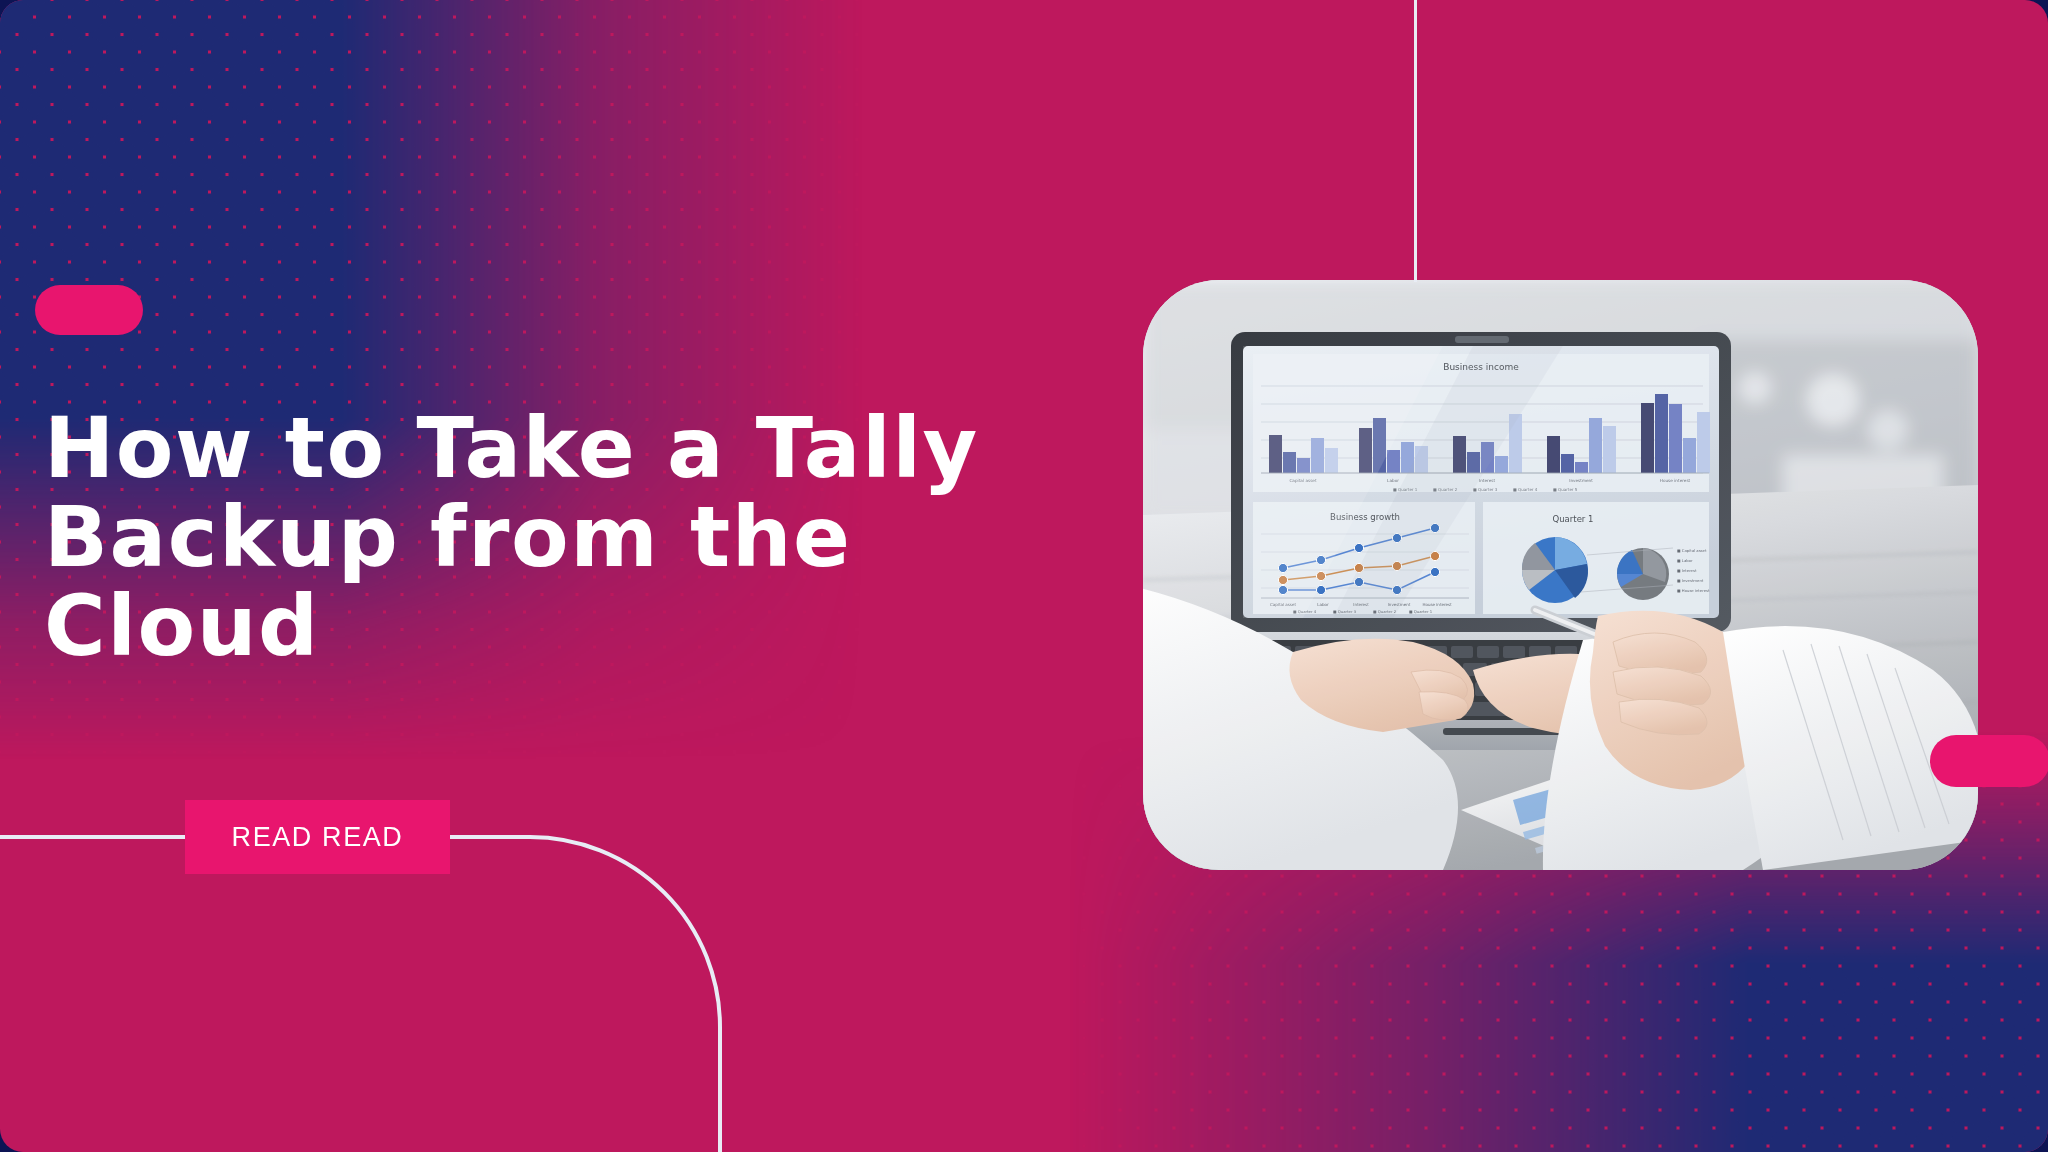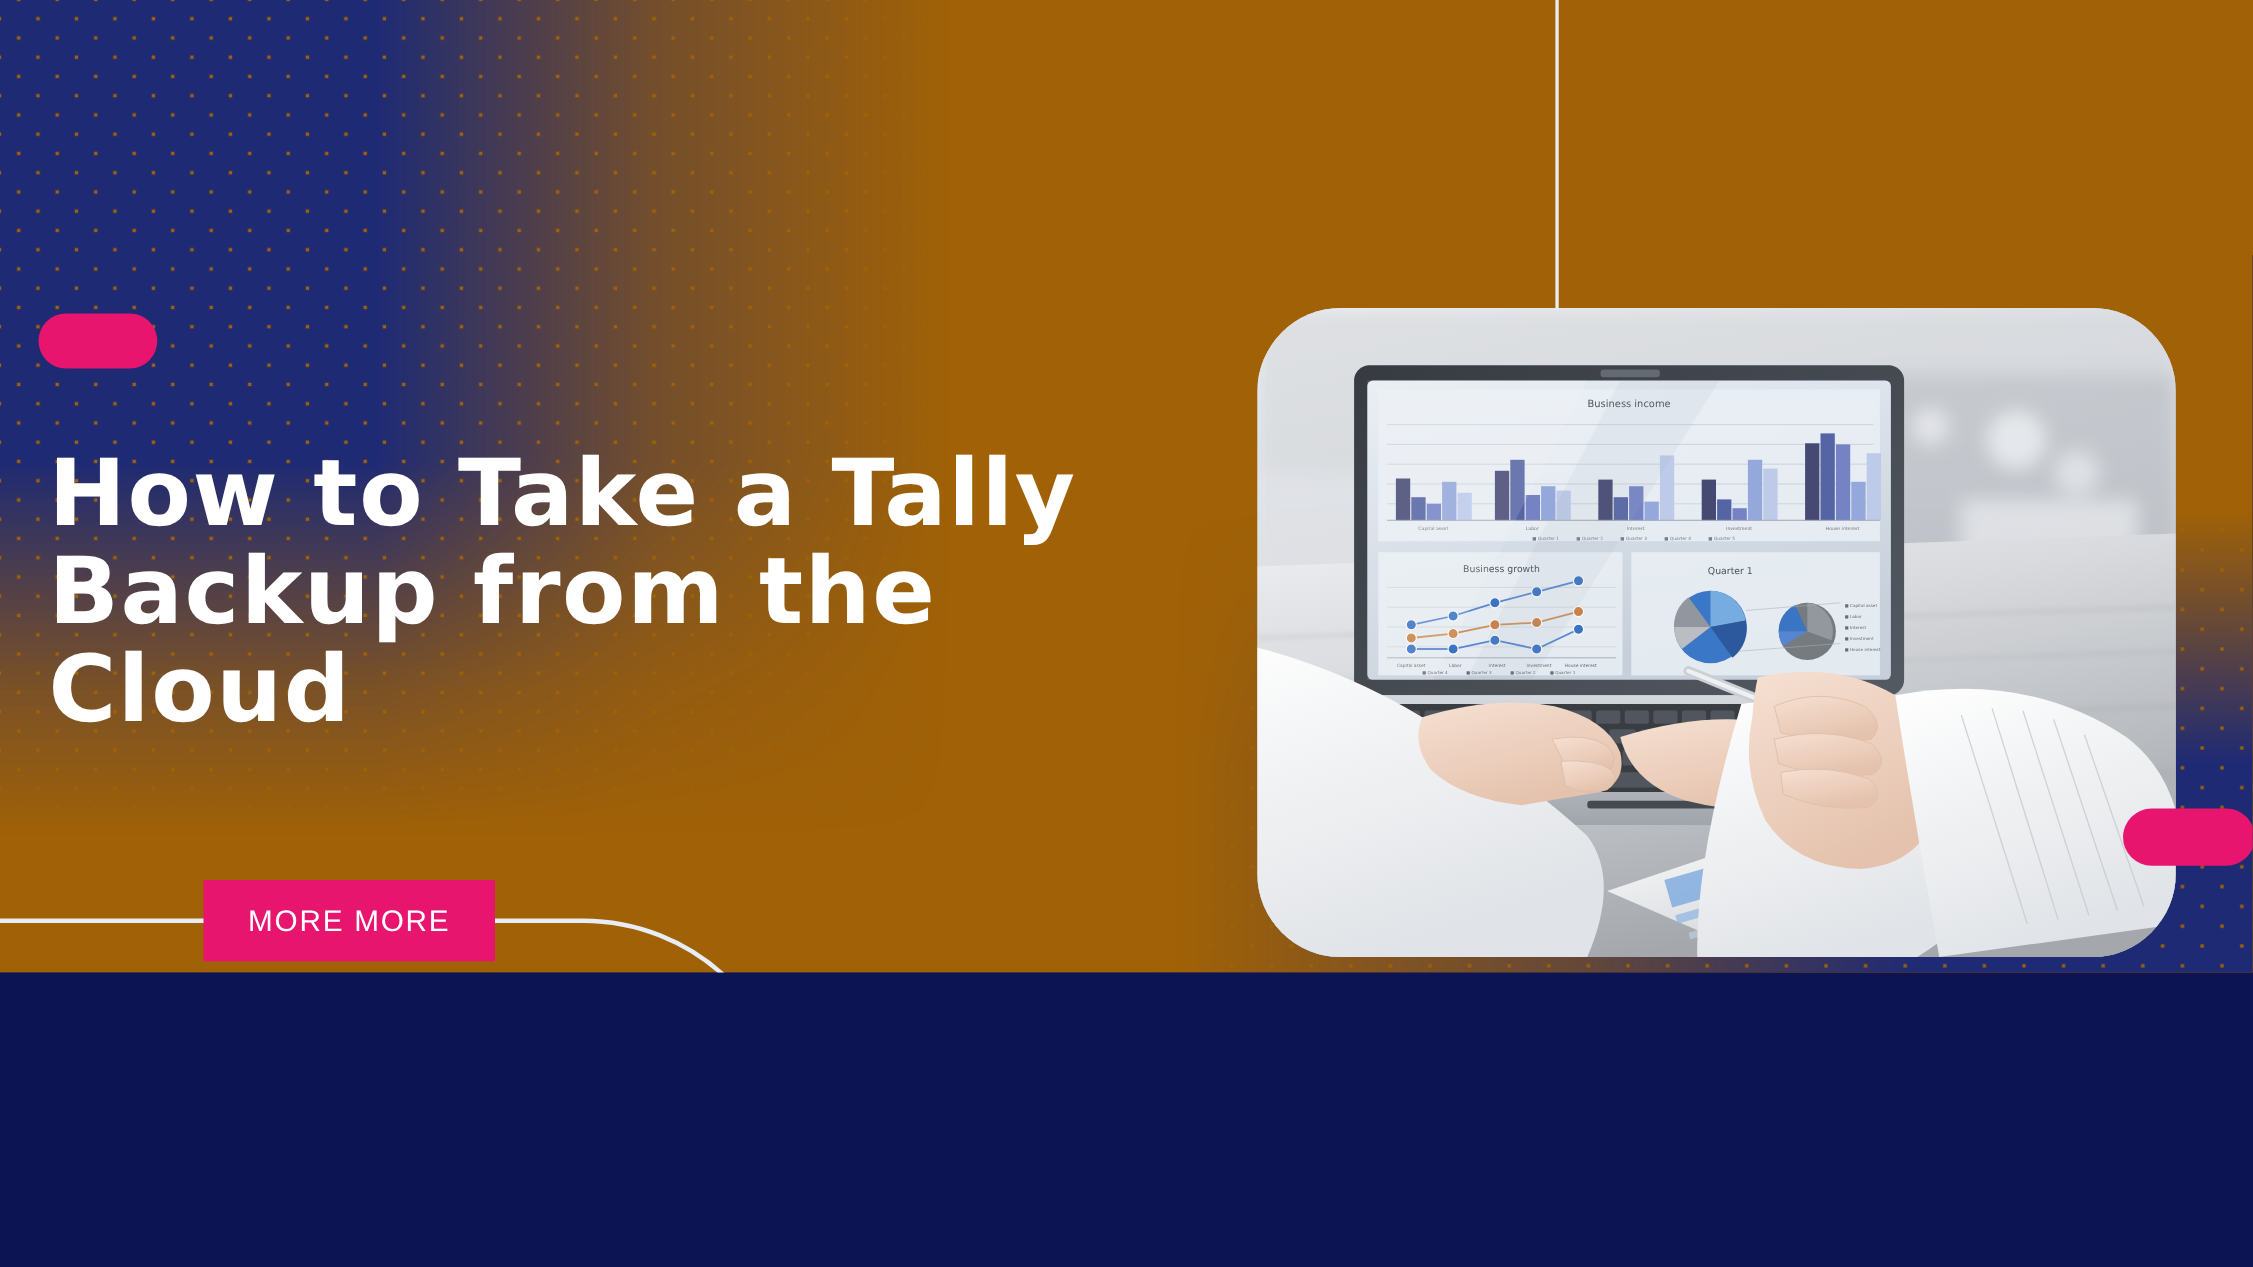--- a/index.html
+++ b/index.html
@@ -10,23 +10,24 @@
   body {
     width: 2048px;
     height: 1152px;
     overflow: hidden;
     font-family: "Liberation Sans", sans-serif;
   }
 
   #banner {
     position: relative;
     width: 2048px;
-    height: 884px;
-    background: #a16207;
+    height: 1152px;
+    background: #be185d;
     overflow: hidden;
+    border-radius: 23px;
   }
 
   
   .dots {
     position: absolute;
     pointer-events: none;
   }
   #dots-topleft {
     left: 0; top: 0;
     width: 900px; height: 760px;
@@ -498,15 +499,15 @@
 
   <svg id="curved-line" viewBox="0 0 760 342">
     <path d="M0 27 L530 27 A190 190 0 0 1 720 217 L720 342" fill="none" stroke="#e8ecf5" stroke-width="4"></path>
   </svg>
 
   <div class="pill" id="pill-top"></div>
   <div class="pill" id="pill-right"></div>
 
   <h1 id="headline">How to Take a Tally Backup from the Cloud</h1>
 
-  <button id="read-more-button">MORE MORE</button>
+  <button id="read-more-button">READ READ</button>
 
 </div>
 
 </body></html>

